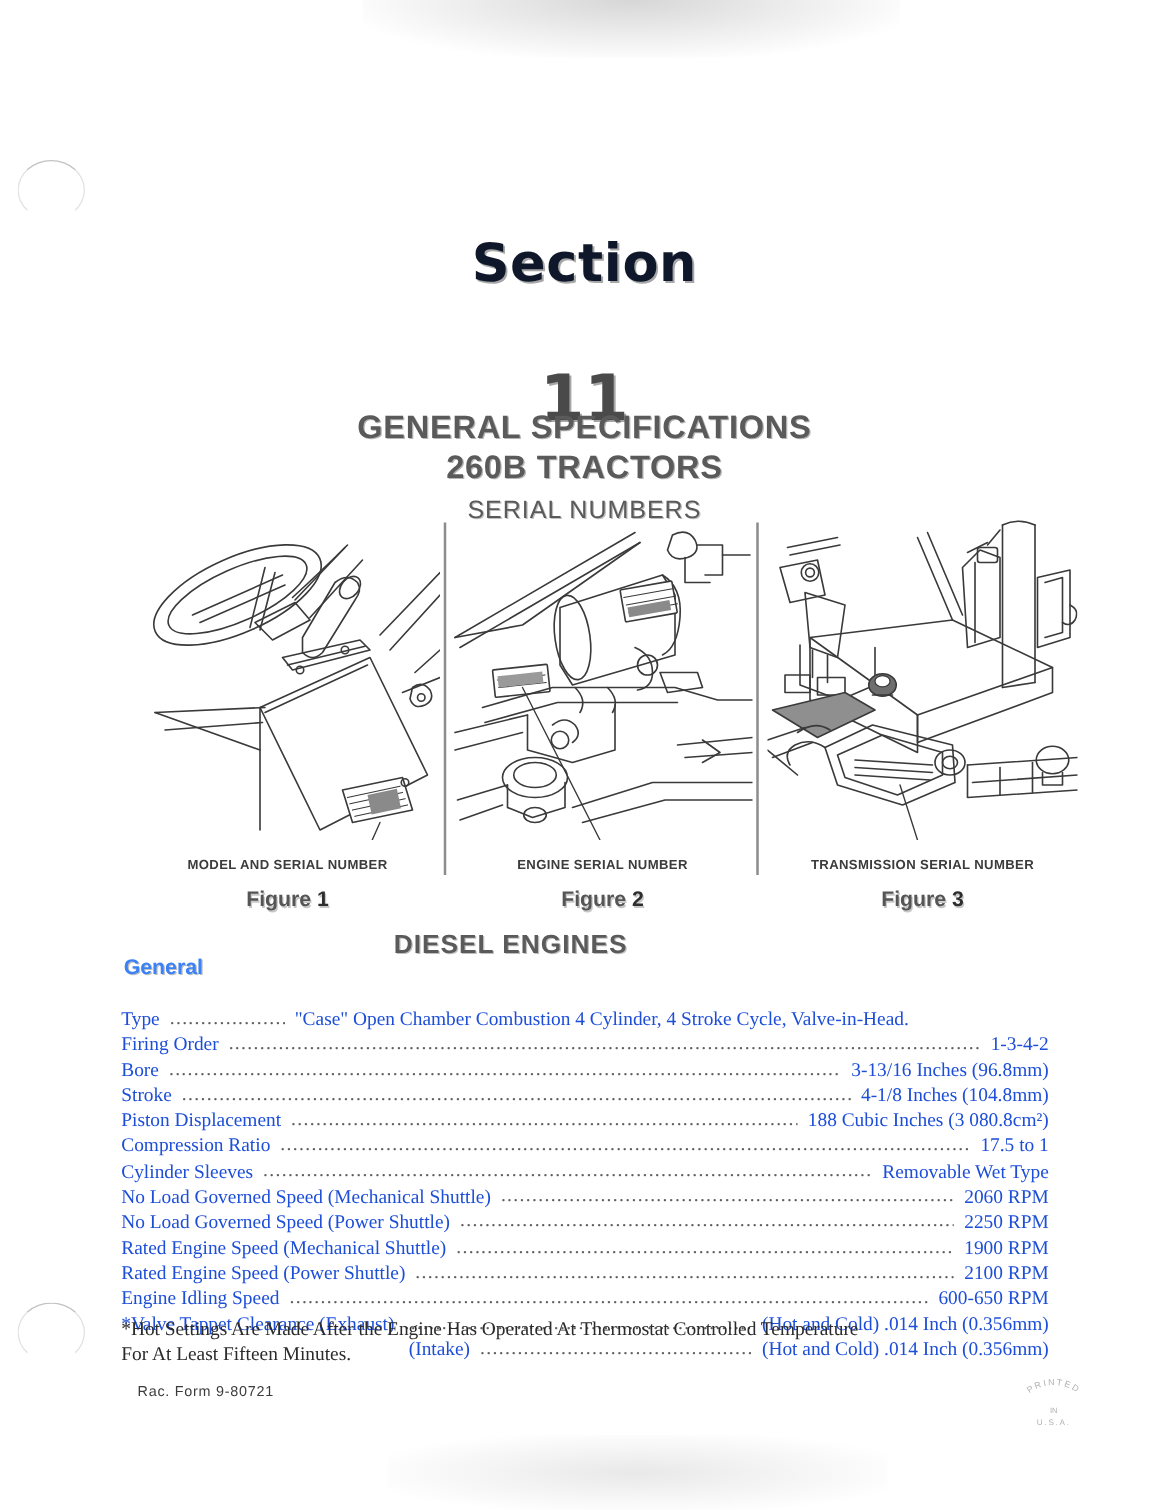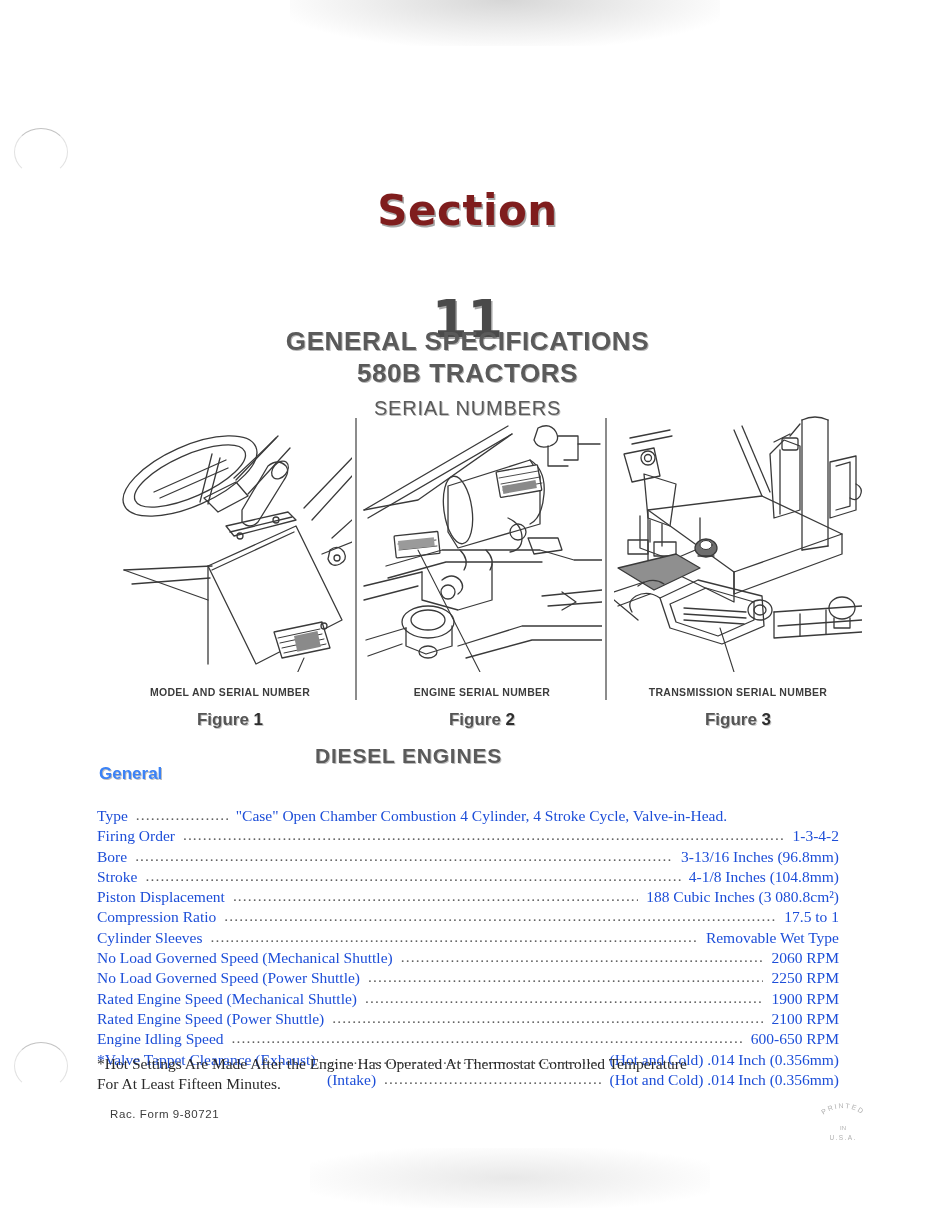--- a/index.html
+++ b/index.html
@@ -53,21 +53,21 @@
 
   
   .hd-section {
     position: absolute;
     left: 0; top: 186px; width: 935px;
     text-align: center;
     font-family: "DejaVu Sans", sans-serif;
     font-weight: 700;
     font-size: 42px;
     letter-spacing: 0.5px;
-    color: #7f1d1d;
+    color: #0f172a;
     text-shadow: 1.5px 1.5px 0 rgba(60,60,60,0.45);
   }
   .hd-number {
     position: absolute;
     left: 0; top: 262px; width: 935px;
     text-align: center;
     font-family: "DejaVu Sans", sans-serif;
     font-weight: 700;
     font-size: 51px;
     color: #4a4a4a;
@@ -230,21 +230,21 @@
 
 <div class="scan-shadow-top"></div>
 <div class="scan-shadow-bottom"></div>
 <div class="punch-arc top"></div>
 <div class="punch-arc bottom"></div>
 
 <div class="hd-section">Section</div>
 <div class="hd-number">11</div>
 <div class="hd-title">
   <div>GENERAL SPECIFICATIONS</div>
-  <div>580B TRACTORS</div>
+  <div>260B TRACTORS</div>
 </div>
 <div class="hd-serial">SERIAL NUMBERS</div>
 
 <div class="figures">
 
   <div class="fig-divider d1"></div>
   <div class="fig-divider d2"></div>
 
   <div class="fig-panel p1">
     <div class="fig-art">

